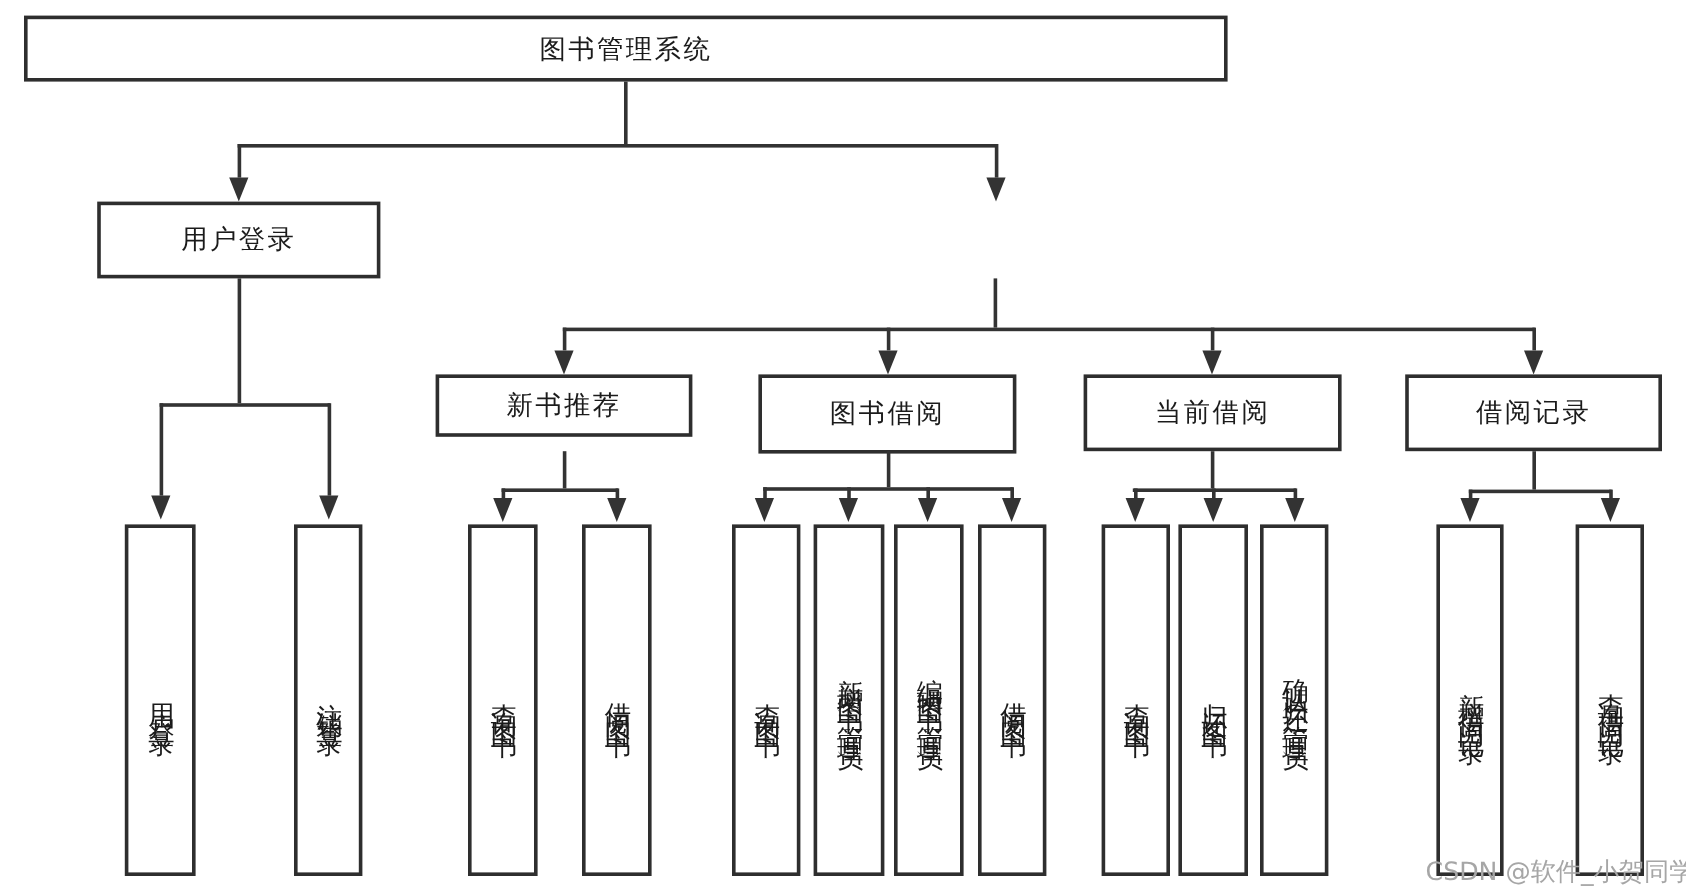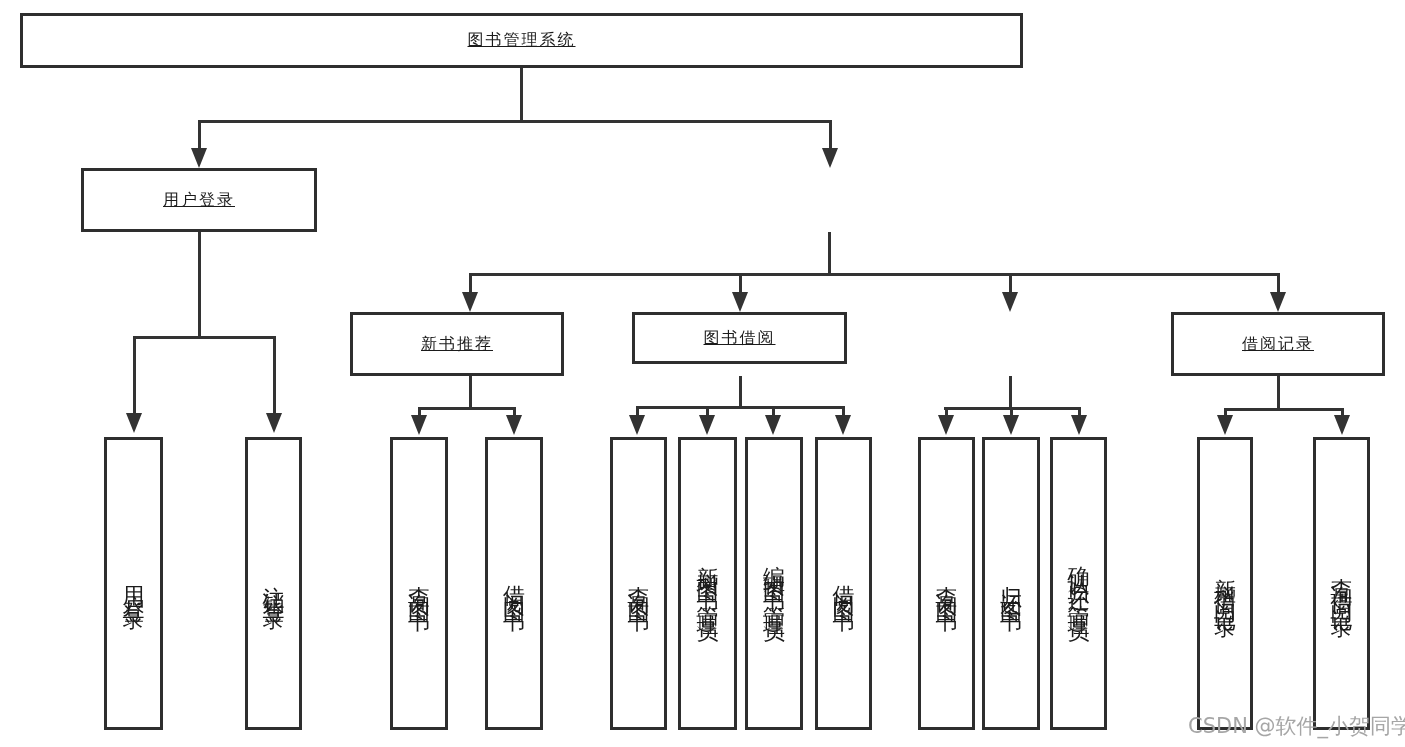--- a/index.html
+++ b/index.html
@@ -10,21 +10,21 @@
     font-family:"DejaVu Sans","Liberation Sans",sans-serif;
     overflow:hidden;
     color:var(--text,#1b1b1b);
   }
   .box {
     position:absolute; background:#fff;
     border:3px solid var(--box-border,#2e2e2e);
     display:flex; align-items:center; justify-content:center;
   }
   .box .lbl { white-space:nowrap; }
-  .hnode .lbl { font-size:16px; letter-spacing:2px;text-decoration:underline; }
+  .hnode .lbl { font-size:22px; letter-spacing:2px; }
   .leaf .lbl {
     writing-mode:vertical-rl; text-orientation:mixed;
     font-size:22px; letter-spacing:8px; line-height:1;
   }
   .vl,.hl { position:absolute; background:var(--line,#333333); }
   .vl { width:3px; }
   .hl { height:3px; }
   .arrow {
     position:absolute; width:0; height:0;
     border-left:8px solid transparent; border-right:8px solid transparent;
@@ -67,25 +67,28 @@
   <div class="hl" style="left:469px;top:273px;width:810px"></div>
   <div class="vl" style="left:469px;top:273px;height:19px"></div>
   <div class="arrow" style="left:462px;top:292px"></div>
   <div class="vl" style="left:739px;top:273px;height:19px"></div>
   <div class="arrow" style="left:732px;top:292px"></div>
   <div class="vl" style="left:1009px;top:273px;height:19px"></div>
   <div class="arrow" style="left:1002px;top:292px"></div>
   <div class="vl" style="left:1277px;top:273px;height:19px"></div>
   <div class="arrow" style="left:1270px;top:292px"></div>
 
-  <div class="box hnode" style="left:350px;top:312px;width:214px;height:64px">
+  <div class="box hnode" style="left:363px;top:312px;width:214px;height:52px">
     <span class="lbl">新书推荐</span>
   </div>
-  <div class="box hnode" style="left:632px;top:312px;width:215px;height:52px">
+  <div class="box hnode" style="left:632px;top:312px;width:215px;height:66px">
     <span class="lbl">图书借阅</span>
+  </div>
+  <div class="box hnode" style="left:903px;top:312px;width:215px;height:64px">
+    <span class="lbl">当前借阅</span>
   </div>
   <div class="box hnode" style="left:1171px;top:312px;width:214px;height:64px">
     <span class="lbl">借阅记录</span>
   </div>
 
   <div class="vl" style="left:469px;top:376px;height:31px"></div>
   <div class="hl" style="left:418px;top:407px;width:97px"></div>
   <div class="vl" style="left:418px;top:407px;height:8px"></div>
   <div class="arrow" style="left:411px;top:415px"></div>
   <div class="vl" style="left:513px;top:407px;height:8px"></div>

